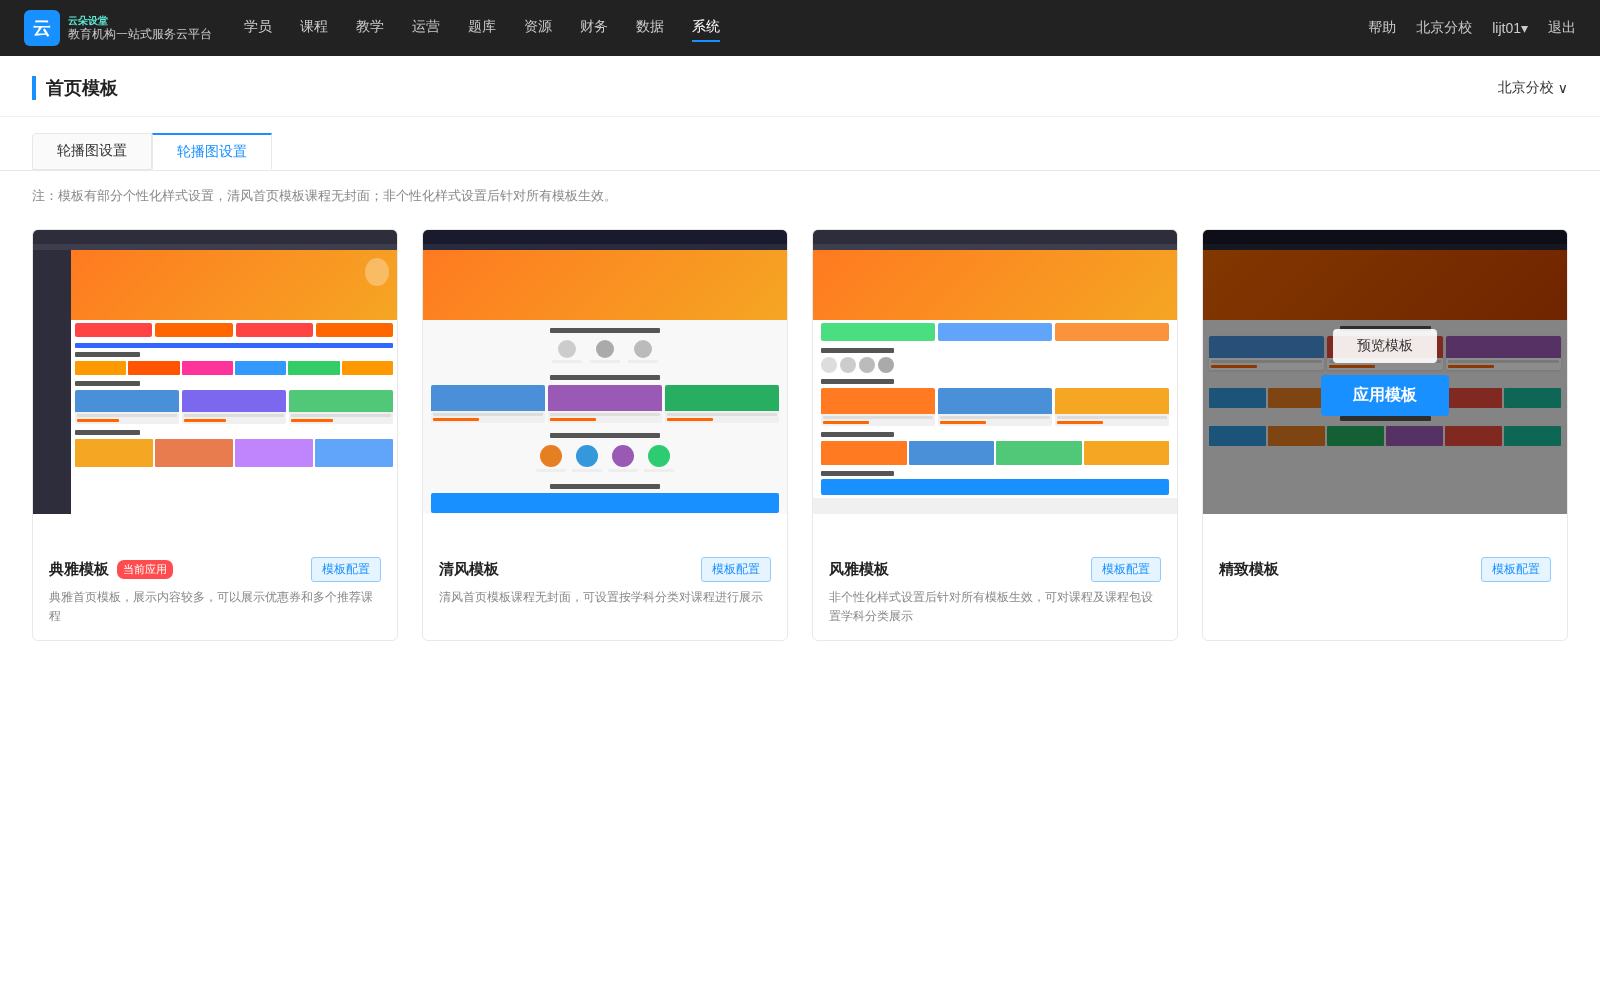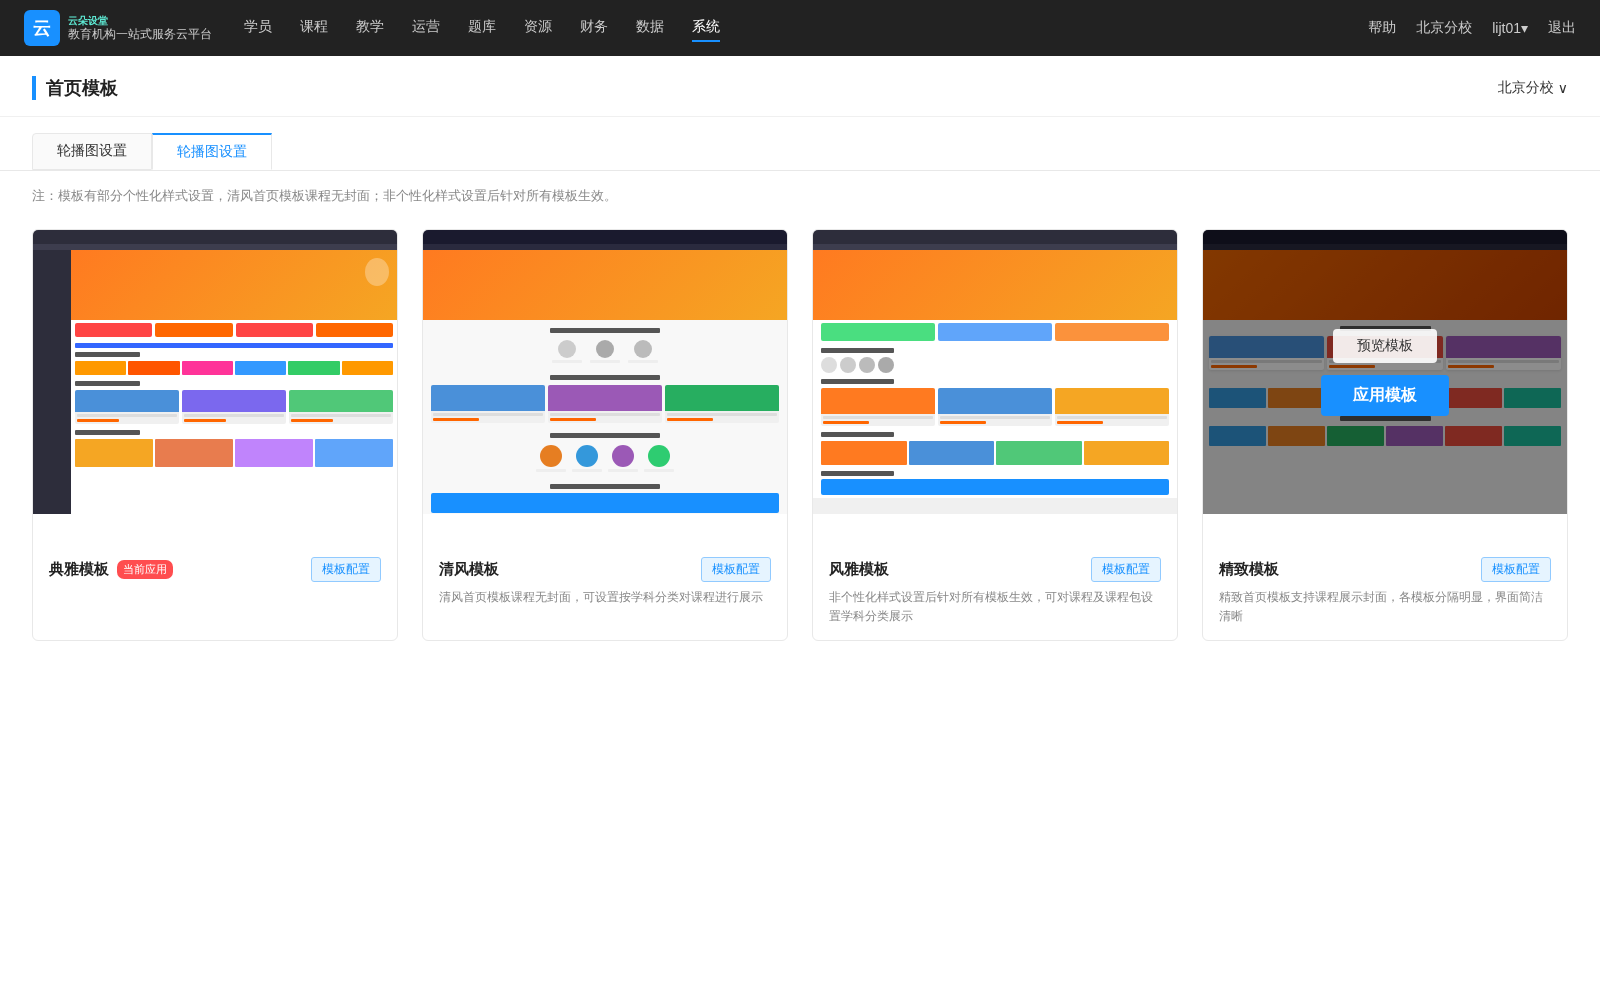--- a/index.html
+++ b/index.html
@@ -309,20 +309,21 @@
         </div>
       </div>
       <div class="template-footer">
         <div class="template-name-row">
           <div class="template-name-left">
             <span class="template-name">典雅模板</span>
             <span class="badge-current">当前应用</span>
           </div>
           <button class="btn-config">模板配置</button>
         </div>
+        <div class="template-desc">典雅首页模板，展示内容较多，可以展示优惠券和多个推荐课程</div>
       </div>
     </div>
 
     <div class="template-card">
       <div class="template-preview t2">
         <div class="preview-inner">
           <div class="prev-topbar" style="background:#1a1a2e;"></div>
           <div class="prev-subnav" style="background:#2a2a3e; height:6px;"></div>
           <div style="flex:1; background:#f8f8f8; overflow:hidden;">
             <div class="prev-hero" style="height:70px; background:linear-gradient(135deg,#ff7a20,#f5a623);"></div>
@@ -507,18 +508,17 @@
           <button class="btn-apply">应用模板</button>
         </div>
       </div>
       <div class="template-footer">
         <div class="template-name-row">
           <div class="template-name-left">
             <span class="template-name">精致模板</span>
           </div>
           <button class="btn-config">模板配置</button>
         </div>
-        <div class="template-desc">精致首页模板支持课程展示封面，各模板分隔明显，界面简洁清晰</div>
       </div>
     </div>
 
   </div>
 </div>
 
 </body></html>

